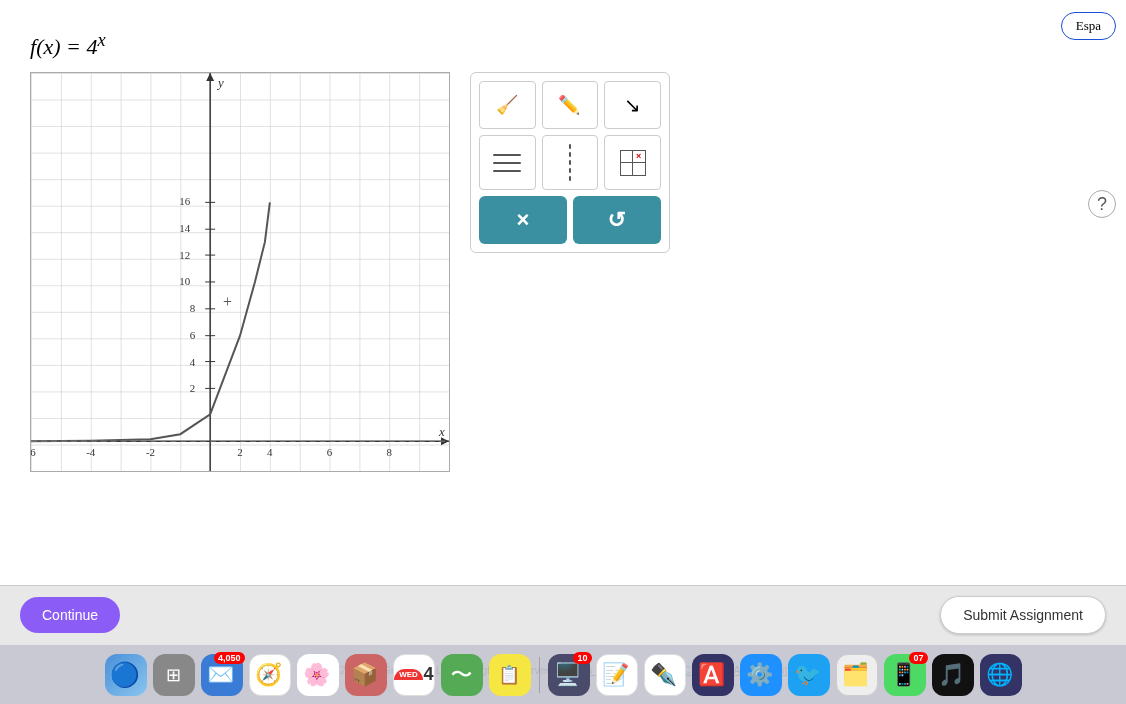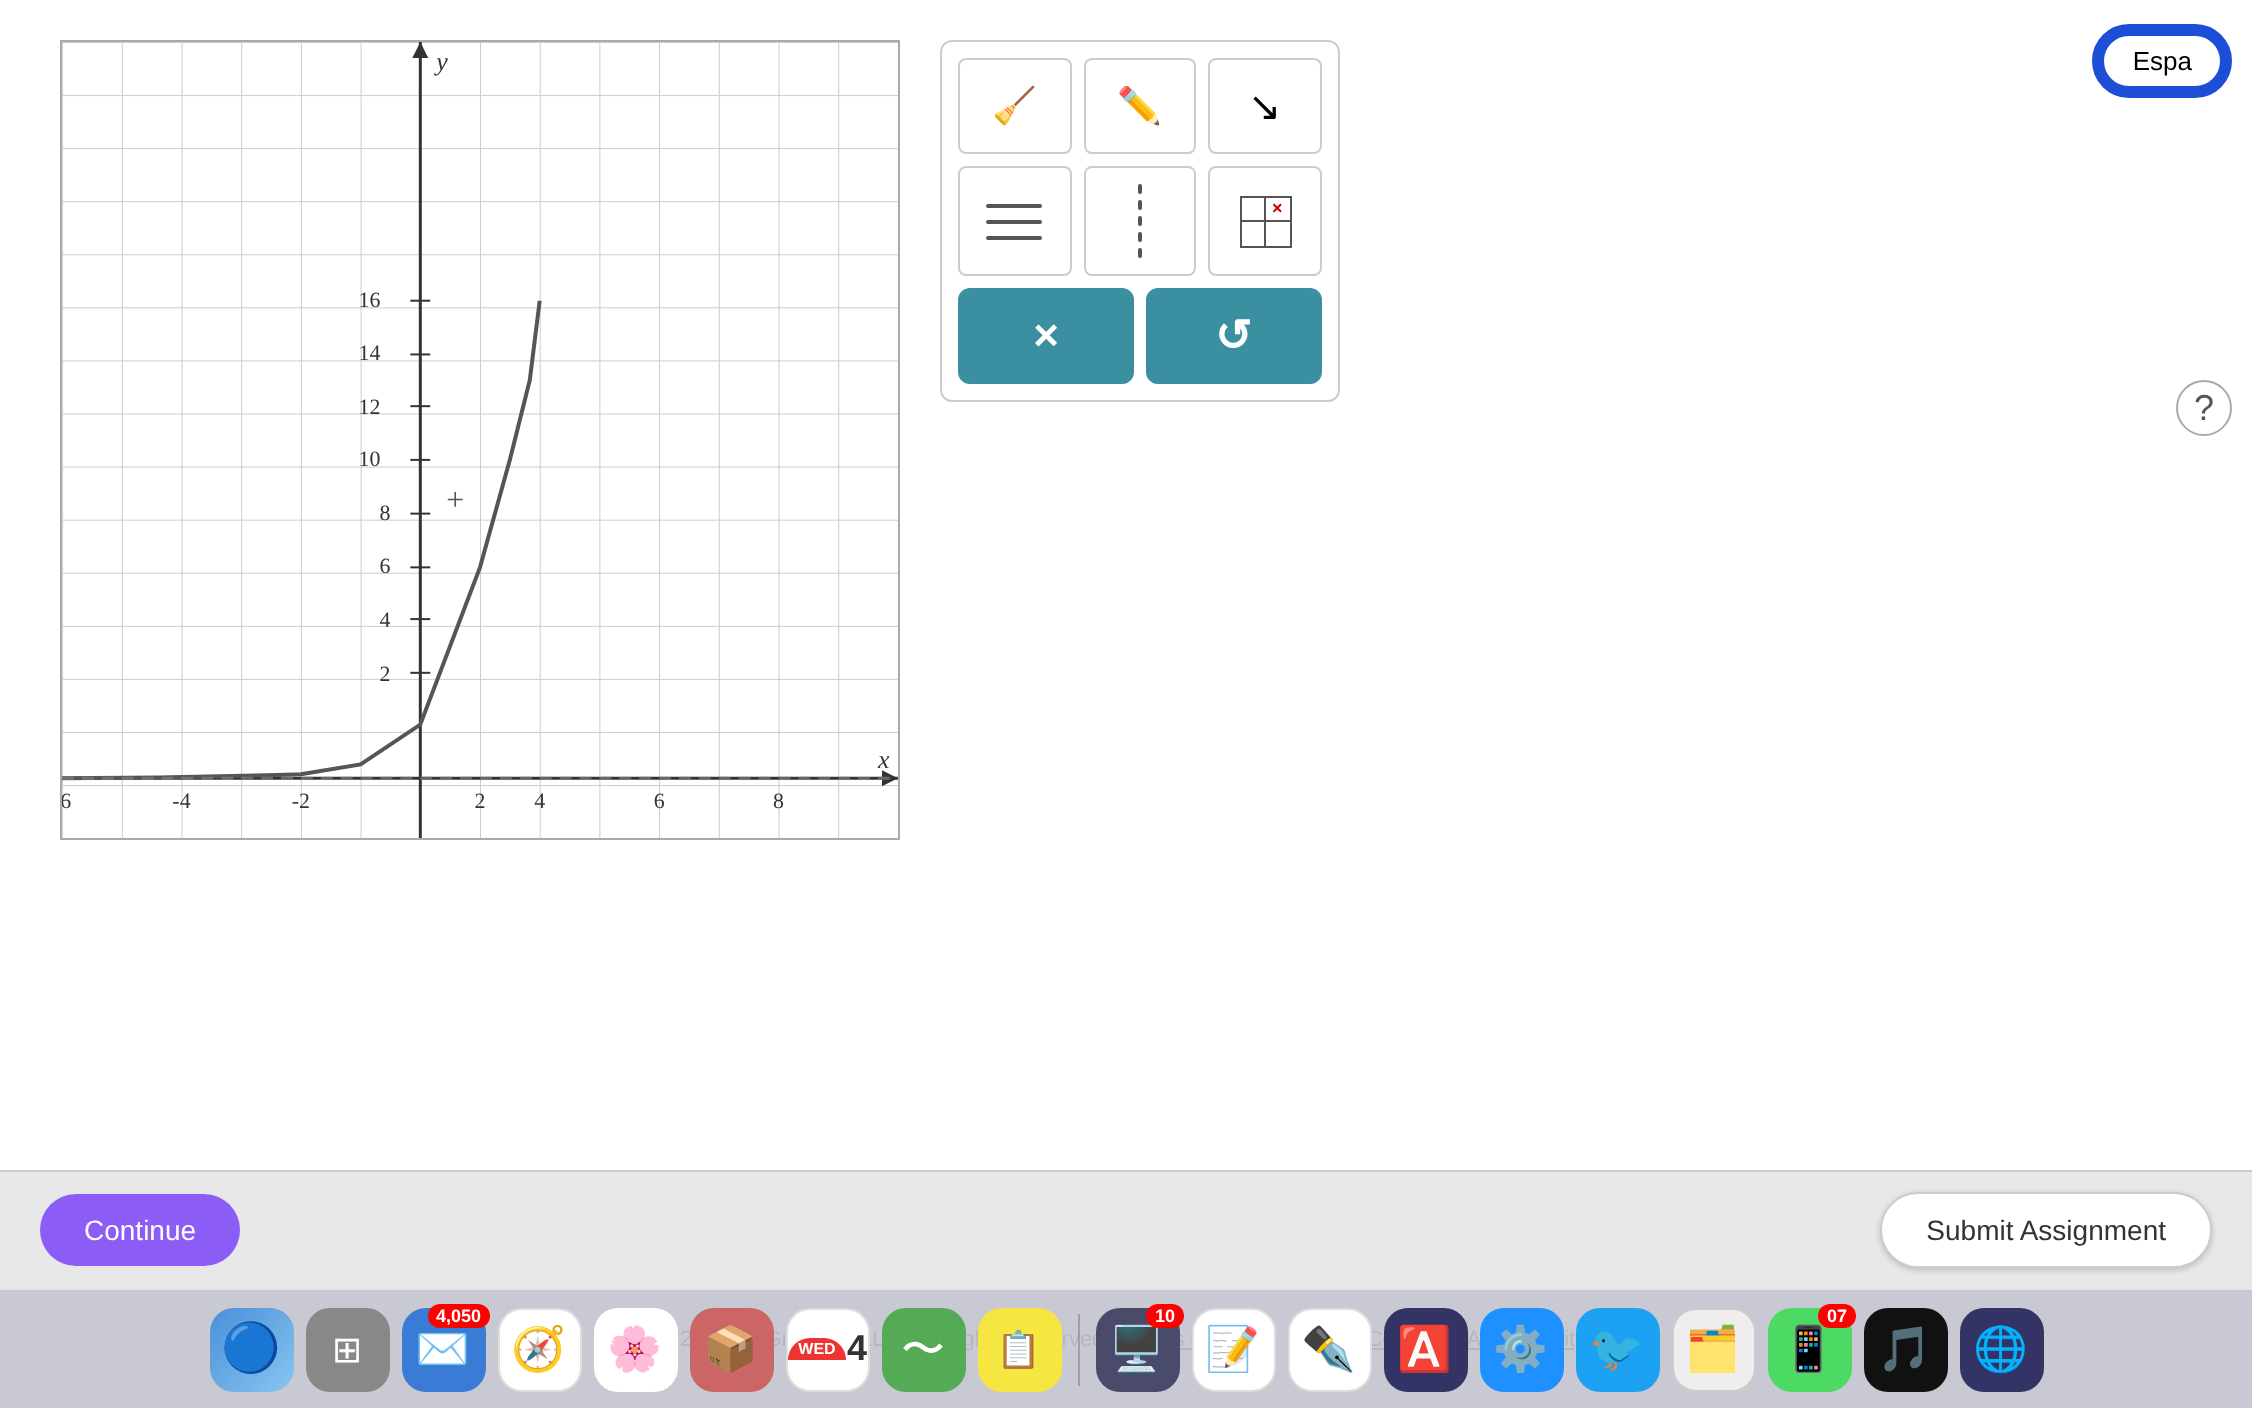--- a/index.html
+++ b/index.html
@@ -21,26 +21,26 @@
       right: 0;
       bottom: 60px;
       padding: 20px 30px 20px 30px;
     }
 
     .espa-button {
       position: absolute;
       top: 12px;
       right: 10px;
       background: white;
-      border: 6px solid #1d4ed8;
+      border: 1px solid #1d4ed8;
       border-radius: 20px;
       padding: 5px 14px;
       font-size: 13px;
       cursor: pointer;
-      font-family: Liberation Sans, sans-serif;
+      font-family: Liberation Serif, serif;
       text-align: right;
     }
 
     .function-label {
       font-size: 22px;
       margin-bottom: 12px;
       font-style: italic;
       margin-top: 10px;
     }
 
@@ -299,20 +299,23 @@
       border-radius: 1px;
     }
   </style>
 </head>
 <body>
 
 <div class="main-content">
 
   <button class="espa-button">Espa</button>
 
+  <div class="function-label">
+    <i>f</i>(<i>x</i>) = 4<sup><i>x</i></sup>
+  </div>
 
 
   <div class="graph-area">
 
     <div class="graph-container">
       <svg class="graph-svg" viewBox="0 0 420 400" xmlns="http://www.w3.org/2000/svg">
 
         <defs>
           <pattern id="smallGrid" width="30" height="26.67" patternUnits="userSpaceOnUse">
             <path d="M 30 0 L 0 0 0 26.67" fill="none" stroke="#ddd" stroke-width="0.5"></path>

